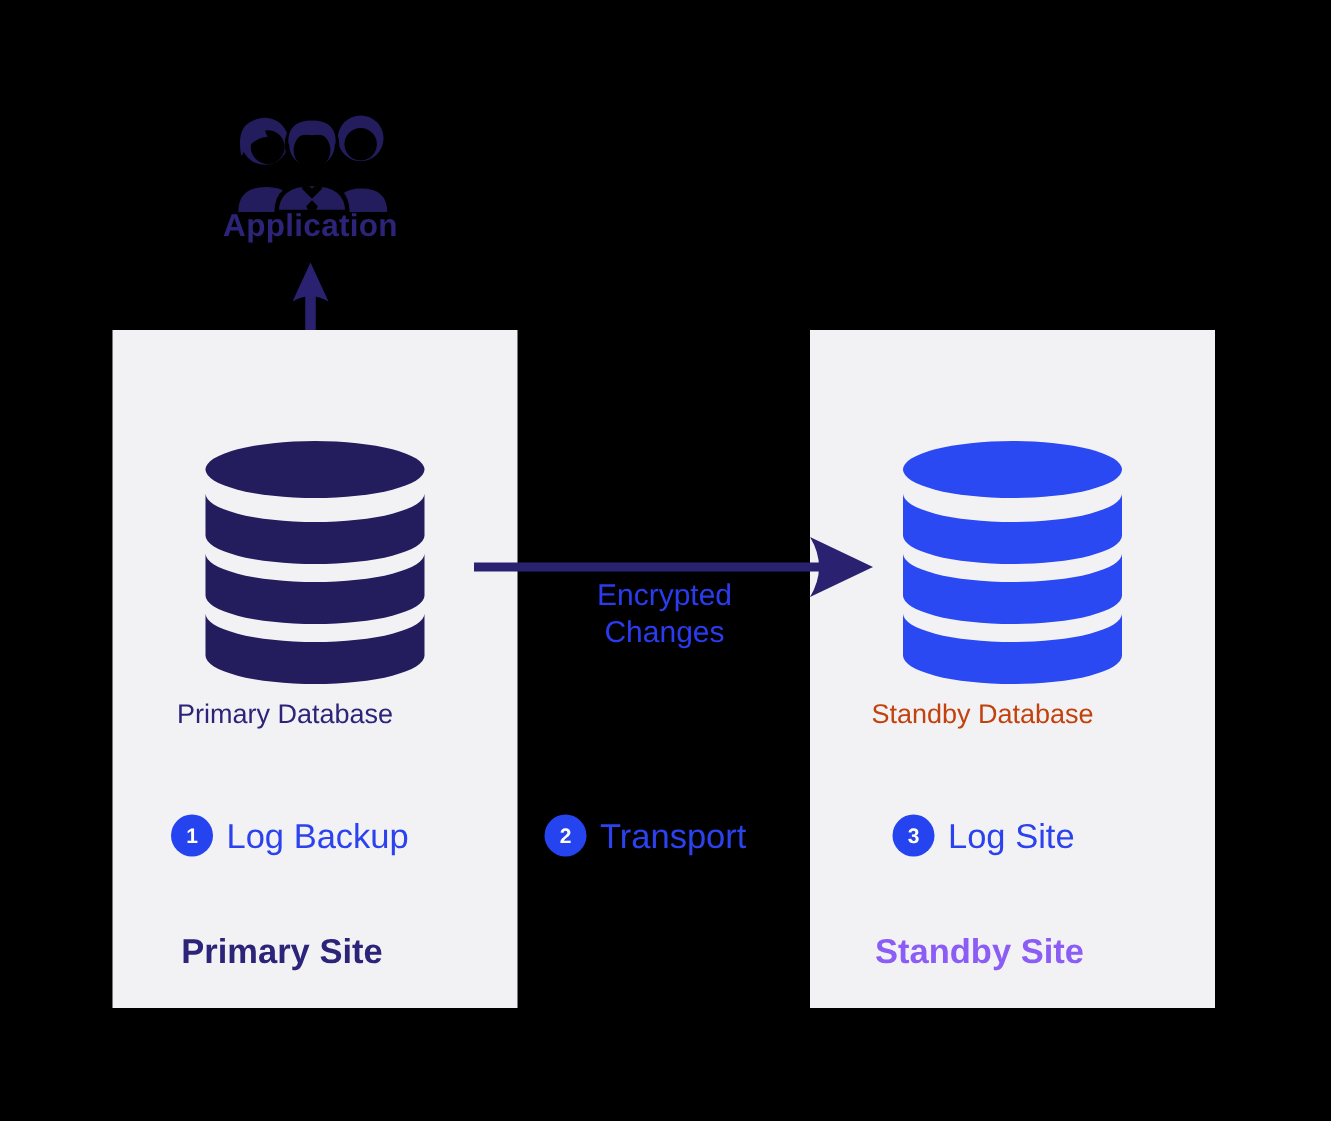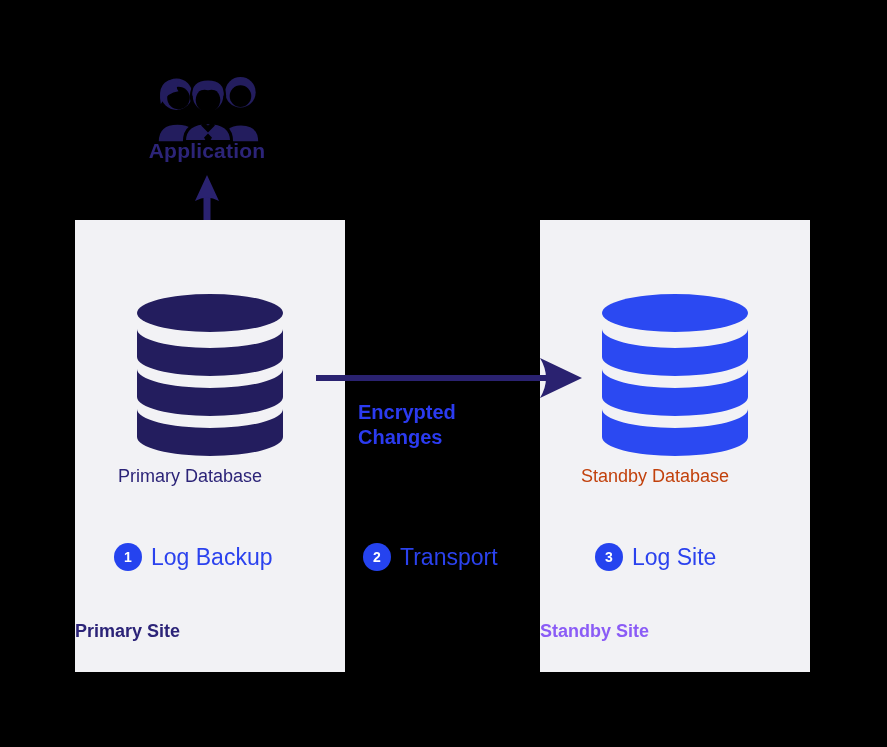--- a/index.html
+++ b/index.html
@@ -39,21 +39,21 @@
   .db-icon { position: absolute; left: 60px; top: 73px; width: 150px; height: 164px; }
   .db-label {
     position: absolute; left: 0; top: 246px; width: 230px;
     text-align: center; font-size: 18px; font-weight: 500;
   }
   .db-label.navy { color: #2c2478; }
   .db-label.blue { color: #c2410c; }
 
   .site-title {
     position: absolute; left: 0; top: 401px; width: 226px;
-    text-align: left; font-size: 18px; font-weight: 600;
+    text-align: center; font-size: 23px; font-weight: 600;
   }
   .site-title.navy { color: #2c2478; }
   .site-title.blue { color: #8b5cf6; }
 
   
   .step {
     position: absolute; top: 543px;
     display: flex; align-items: center; gap: 9px;
     height: 28px;
   }
@@ -66,22 +66,23 @@
     display: flex; align-items: center; justify-content: center;
     font-size: 14px; font-weight: 700;
   }
   .step-label {
     font-size: 23px; font-weight: 500; color: #2b42ee;
     line-height: 28px; white-space: nowrap;
   }
 
   
   .flow-label {
-    left: 358px; top: 400px; width: 170px;
-    font-size: 20px; font-weight: 700; line-height: 25px;
+    left: 358px; top: 385px; width: 170px;
+    text-align: center;
+    font-size: 20px; font-weight: 400; line-height: 25px;
     color: #2b3bf0;
   }
 </style>
 </head>
 <body>
 
 <div class="canvas">
 
   <svg class="abs app-icon" viewBox="0 0 120 78">
     <g fill="#231d5e">

